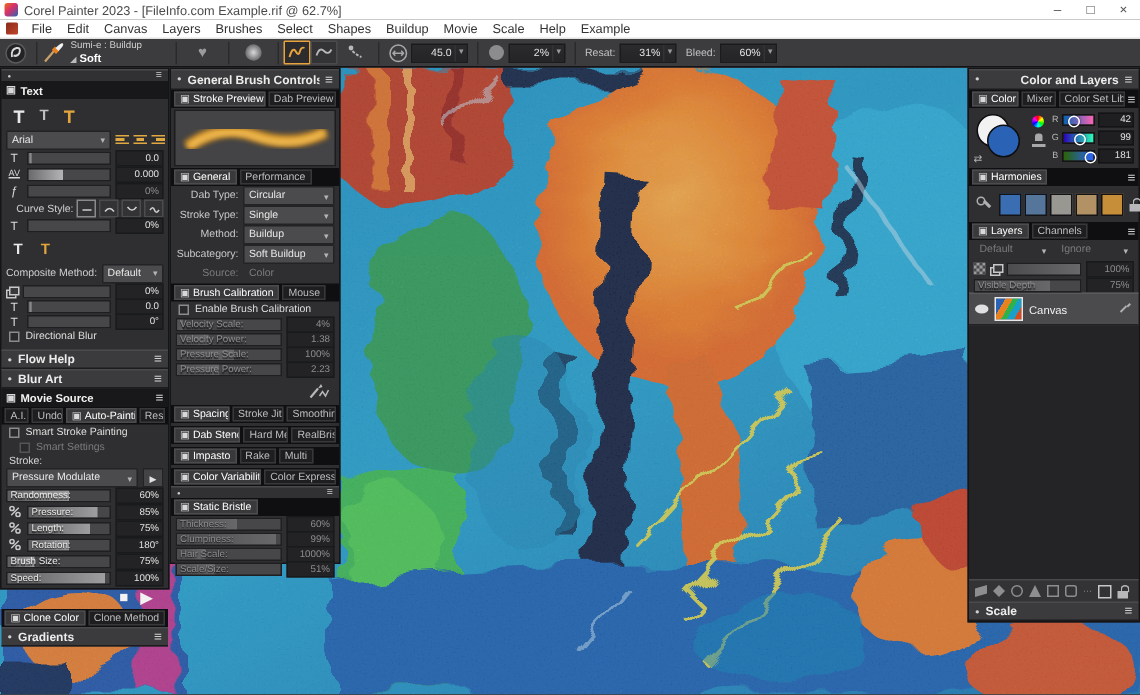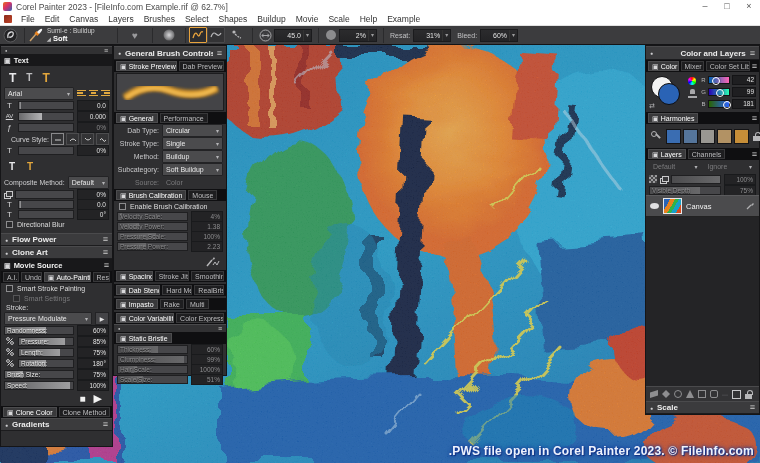--- a/index.html
+++ b/index.html
@@ -346,24 +346,23 @@
           <path d="M560,62 L618,142"></path>
             <path d="M300,42 L332,8"></path>
             <path d="M388,390 L420,350"></path>
         </g>
         <ellipse cx="520" cy="380" rx="60" ry="30" fill="#0f89b8" opacity="0.55"></ellipse>
         <ellipse cx="350" cy="250" rx="40" ry="70" fill="#128cb4" opacity="0.45"></ellipse>
       </g>
       <rect width="760" height="418" filter="url(#noiseW)" opacity="0.13" fill="#fff"></rect>
       <rect width="760" height="418" filter="url(#noiseB)" opacity="0.12" fill="#000"></rect>
     </svg>
-    <div class="watermark">.PWS file open in Corel Painter 2023. © FileInfo.com</div>
   </div>
 
-  <div class="panel" style="left:0;top:45px;width:113px;height:402px;">
+  <div class="panel" style="left:0;top:45px;width:113px;height:348px;">
     <div class="minihdr">
       <span class="dot">●</span>
       <span class="ham">≡</span>
     </div>
     <div class="tbar">
       <span class="ibox">▣</span>
       <span>Text</span>
     </div>
     <div class="ticons">
       <span class="bigT">T</span>
@@ -474,26 +473,26 @@
         </div>
       <span class="val">0°</span>
     </div>
     <div class="cbrow" style="height:11px;">
       <span class="cb"></span>
       <span>Directional Blur</span>
     </div>
     <div class="gap" style="height:3px;"></div>
     <div class="hdr">
       <span class="dot">●</span>
-      <span class="ttl">Flow Power</span>
+      <span class="ttl">Flow Help</span>
       <span class="ham">≡</span>
     </div>
     <div class="hdr">
       <span class="dot">●</span>
-      <span class="ttl">Clone Art</span>
+      <span class="ttl">Blur Art</span>
       <span class="ham">≡</span>
     </div>
     <div class="tbar">
       <span class="ibox">▣</span>
       <span style="flex:1;">Movie Source</span>
       <span class="ham">≡</span>
     </div>
     <div class="tabrow" style="height:12px;">
       <div class="tab">
           <span>A.I.</span>

